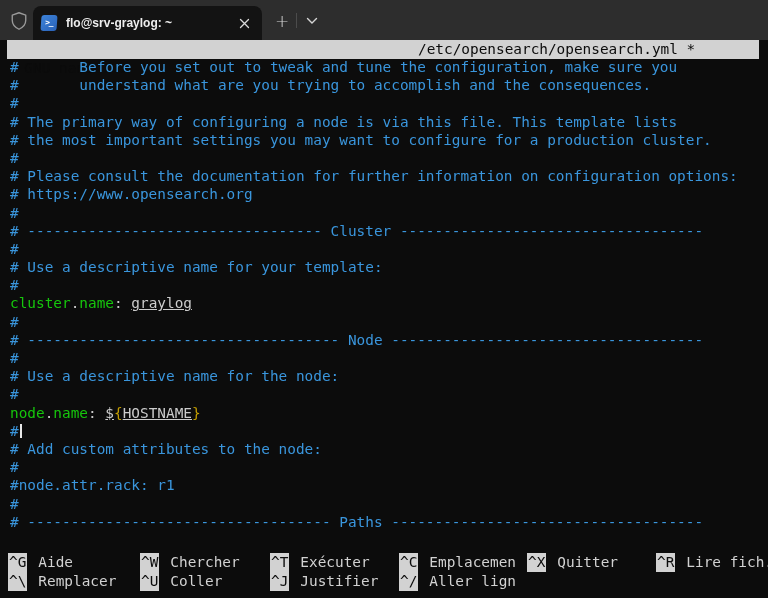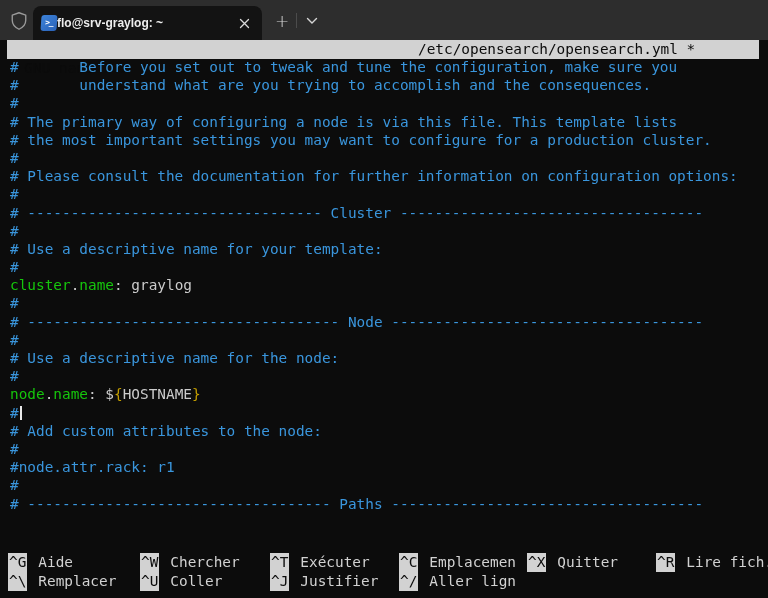--- a/index.html
+++ b/index.html
@@ -22,21 +22,21 @@
     display:flex; align-items:center; padding:0 10px 0 8px;
   }
   .ps-icon {
     width:16px; height:16px; border-radius:3px; flex:0 0 16px;
     background:linear-gradient(135deg,#3d83d9,#2a62b8);
     color:#fff; font-size:8px; font-weight:bold; line-height:16px;
     text-align:center; letter-spacing:-1px; transform:skewX(-4deg);
     font-family:"DejaVu Sans Mono", monospace;
   }
   .tab-title {
-    flex:1; color:#ededed; font:600 12px "Liberation Sans", sans-serif;
+    flex:1; margin-left:9px; color:#ededed; font:600 12px "Liberation Sans", sans-serif;
     white-space:nowrap; overflow:hidden;
   }
   .tab-close { width:16px; height:16px; display:flex; align-items:center; justify-content:center; }
   .icon-btn { position:absolute; top:10px; width:24px; height:22px; display:flex; align-items:center; justify-content:center; color:#d5d5d5; }
   .plus-btn { left:270px; font-size:17px; font-family:"DejaVu Sans", sans-serif; font-weight:200; }
   .bar-divider { position:absolute; left:296px; top:13px; width:1px; height:15px; background:#4c4c4c; }
   .chev-btn { left:300px; }
 
   
   .nano-header {
@@ -46,21 +46,21 @@
   }
   .nano-version { }
   .nano-file { position:absolute; left:411px; top:0; }
 
   
   .editor { position:absolute; top:58px; left:10px; right:0; }
   .line { height:18.2px; line-height:18.2px; font-size:14.4px; white-space:pre; }
   .seg-c { color:var(--comment,#3a96dd); }
   .seg-k { color:var(--key,#16c60c); }
   .seg-p { color:var(--fg,#cccccc); }
-  .seg-w { color:var(--fg,#cccccc); }
+  .seg-w { color:var(--fg,#cccccc);text-decoration:underline; }
   .seg-y { color:var(--brace,#c19c00); }
   .cursor {
     display:inline-block; width:2px; height:14px; margin-left:1px;
     background:#e8e8e8; vertical-align:-2px;
   }
 
   
   .shortcuts {
     position:absolute; top:553px; left:8px; right:0; height:41px;
     display:grid; grid-template-columns:132px 130px 129px 128px 129px 1fr;
@@ -106,20 +106,21 @@
 </div>
 
 <div class="editor">
     <div class="line"><span class="seg-c">#       Before you set out to tweak and tune the configuration, make sure you</span></div>
     <div class="line"><span class="seg-c">#       understand what are you trying to accomplish and the consequences.</span></div>
     <div class="line"><span class="seg-c">#</span></div>
     <div class="line"><span class="seg-c"># The primary way of configuring a node is via this file. This template lists</span></div>
     <div class="line"><span class="seg-c"># the most important settings you may want to configure for a production cluster.</span></div>
     <div class="line"><span class="seg-c">#</span></div>
     <div class="line"><span class="seg-c"># Please consult the documentation for further information on configuration options:</span></div>
+    <div class="line"><span class="seg-c"># https://www.opensearch.org</span></div>
     <div class="line"><span class="seg-c">#</span></div>
     <div class="line"><span class="seg-c"># ---------------------------------- Cluster -----------------------------------</span></div>
     <div class="line"><span class="seg-c">#</span></div>
     <div class="line"><span class="seg-c"># Use a descriptive name for your template:</span></div>
     <div class="line"><span class="seg-c">#</span></div>
     <div class="line"><span class="seg-k">cluster</span><span class="seg-p">.</span><span class="seg-k">name</span><span class="seg-p">: </span><span class="seg-w">graylog</span></div>
     <div class="line"><span class="seg-c">#</span></div>
     <div class="line"><span class="seg-c"># ------------------------------------ Node ------------------------------------</span></div>
     <div class="line"><span class="seg-c">#</span></div>
     <div class="line"><span class="seg-c"># Use a descriptive name for the node:</span></div>

